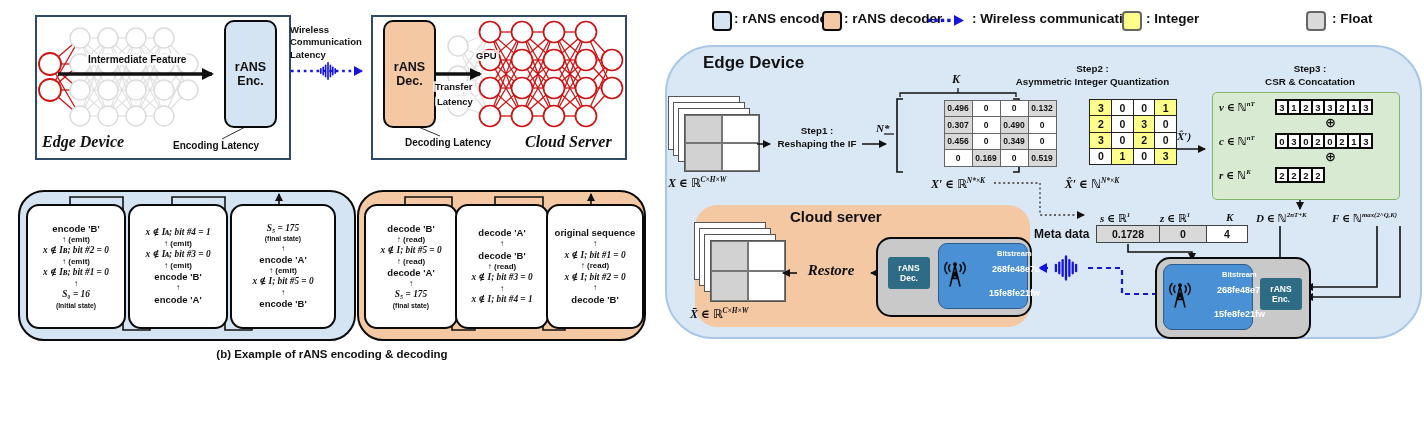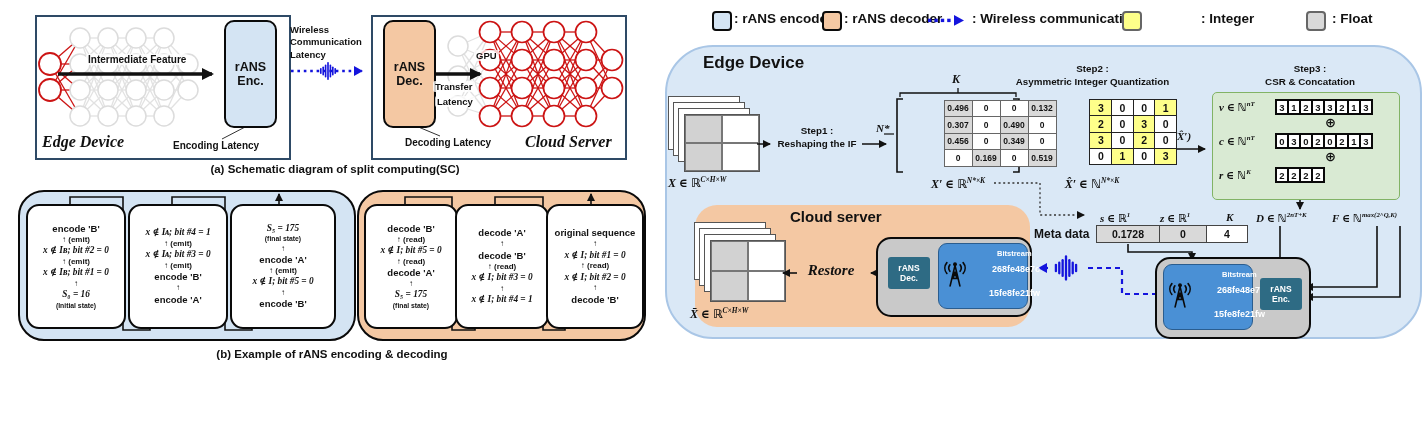--- a/index.html
+++ b/index.html
@@ -79,21 +79,20 @@
     <div>Communication</div>
     <div>Latency</div>
   </div>
 
   <div class="t b above halo" style="left:438px;top:50px;font-size:9.5px;margin-left:36px;">GPU</div>
   <div class="t b above halo" style="left:433px;top:81px;font-size:9.5px;">Transfer</div>
   <div class="t b above halo" style="left:435px;top:96px;font-size:9.5px;">Latency</div>
   <div class="t b math above halo" style="left:523px;top:133px;font-size:16px;">Cloud Server</div>
   <div class="t b above" style="left:405px;top:137px;font-size:10px;">Decoding Latency</div>
 
-  <div class="caption" style="left:165px;top:163px;width:340px;">(a) Schematic diagram of split computing(SC)</div>
 
   <div class="pb-container" style="left:18px;top:190px;width:334px;height:147px;background:#d4e4f3;"></div>
   <div class="pb-container" style="left:357px;top:190px;width:285px;height:147px;background:#f4c8a3;"></div>
 
   <div class="pb-box" style="left:26px;top:204px;width:92px;height:117px;">
       <div class="bl bl-cmd">encode 'B'</div>
       <div class="bl bl-note">↑ (emit)</div>
       <div class="bl bl-math">x ∉ Iʙ; bit #2 = 0</div>
       <div class="bl bl-note">↑ (emit)</div>
       <div class="bl bl-math">x ∉ Iʙ; bit #1 = 0</div>
@@ -158,21 +157,21 @@
   <span class="legend-label" style="left:844px;top:11px;">: rANS decoder</span>
   <svg style="position:absolute;left:926px;top:14px;" width="40" height="13" viewBox="0 0 40 13">
     <rect x="2" y="4.7" width="3.4" height="3.4" fill="#1414dd"></rect>
       <rect x="8.4" y="4.7" width="3.4" height="3.4" fill="#1414dd"></rect>
       <rect x="14.8" y="4.7" width="3.4" height="3.4" fill="#1414dd"></rect>
       <rect x="21.2" y="4.7" width="3.4" height="3.4" fill="#1414dd"></rect>
     <polygon points="28,1 38,6.4 28,11.8" fill="#1414dd"></polygon>
   </svg>
   <span class="legend-label" style="left:972px;top:11px;">: Wireless communication</span>
   <span class="legend-swatch" style="left:1122px;top:11px;background:#feff8a;border:2px solid #666;"></span>
-  <span class="legend-label" style="left:1201px;top:11px;">: Integer</span>
+  <span class="legend-label" style="left:1146px;top:11px;">: Integer</span>
   <span class="legend-swatch" style="left:1306px;top:11px;background:#d9d9d9;border:2px solid #666;"></span>
   <span class="legend-label" style="left:1332px;top:11px;">: Float</span>
 
   <div class="pc-container" style="left:665px;top:45px;width:753px;height:290px;background:#dae8f6;"></div>
   <div class="t b" style="left:703px;top:53px;font-size:17px;">Edge Device</div>
 
   <div class="fmstack" style="left:668px;top:96px;width:94px;height:78px;">
     <div class="fml" style="left:0;top:0;width:70px;height:52px;"></div>
     <div class="fml" style="left:5px;top:6px;width:70px;height:52px;"></div>
     <div class="fml" style="left:10px;top:12px;width:70px;height:52px;"></div>

